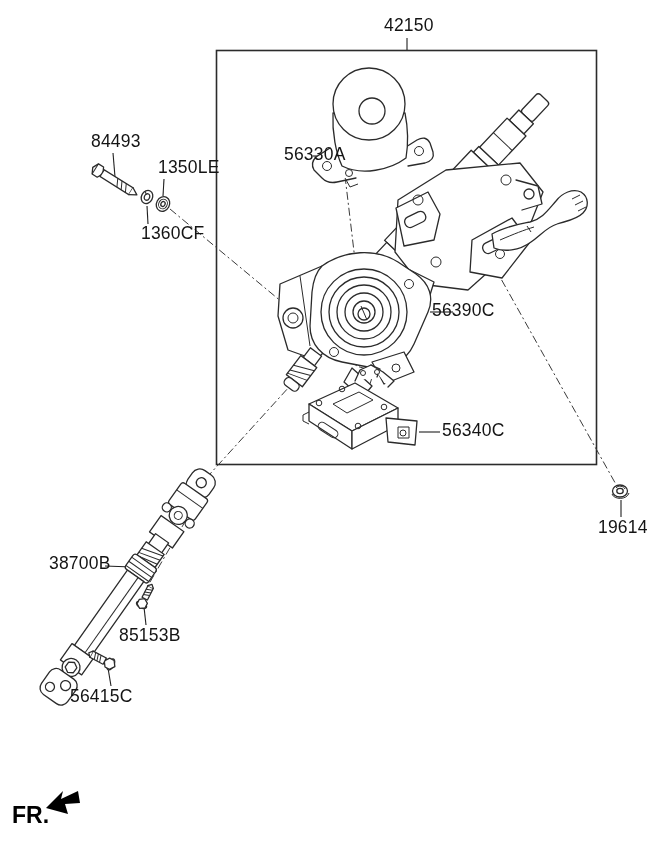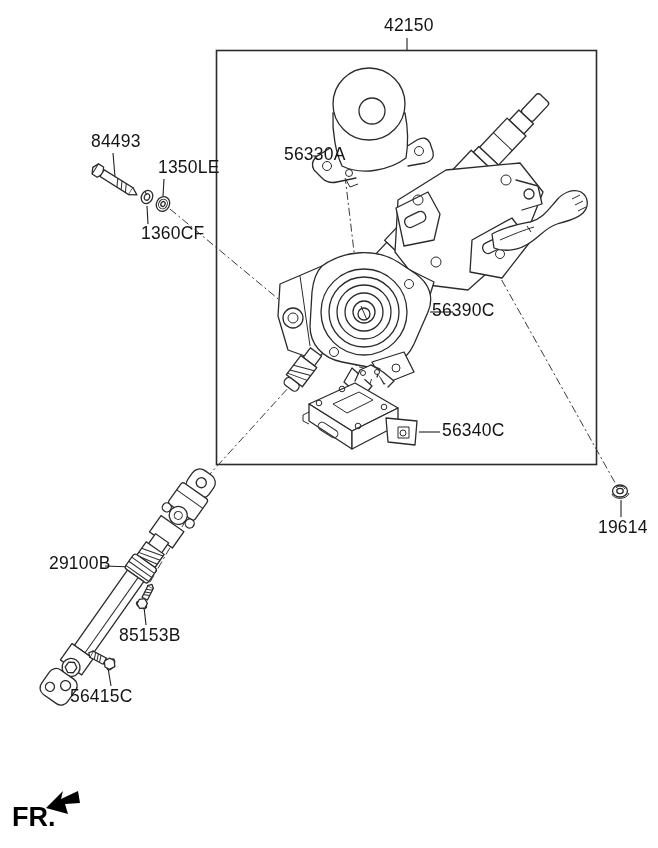--- a/index.html
+++ b/index.html
@@ -6,21 +6,21 @@
   .stage{
     position:relative;width:658px;height:848px;background:#ffffff;
     font-family:"Liberation Sans", sans-serif;overflow:hidden;margin:0 auto;
   }
   .stage svg{position:absolute;left:0;top:0;}
   .callout{
     position:absolute;font-size:17.5px;color:#141414;letter-spacing:.2px;
     white-space:nowrap;line-height:1;cursor:default;
   }
   .fr{
-    position:absolute;font-size:27px;font-weight:700;color:#000;line-height:1;
+    position:absolute;font-size:23px;font-weight:700;color:#000;line-height:1;
   }
   .draw{stroke:#2b2b2b;fill:#ffffff;stroke-width:1.3;stroke-linejoin:round;stroke-linecap:round;}
   .thin{stroke:#2b2b2b;fill:none;stroke-width:1;}
   .leader{stroke:#1f1f1f;fill:none;stroke-width:1.1;}
   .dashdot{stroke:#3a3a3a;fill:none;stroke-width:1;stroke-dasharray:8 3 2 3;}
   .dash{stroke:#3a3a3a;fill:none;stroke-width:1;stroke-dasharray:5 3;}
   .solidblack{fill:#000;stroke:none;}
 </style>
 </head>
 <body>
@@ -222,18 +222,18 @@
   </svg>
 
   <div class="callout" style="left:384px;top:17px;">42150</div>
   <div class="callout" style="left:91px;top:133px;">84493</div>
   <div class="callout" style="left:138px;top:159px;margin-left:20px;">1350LE</div>
   <div class="callout" style="left:121px;top:225px;margin-left:20px;">1360CF</div>
   <div class="callout" style="left:252px;top:146px;margin-left:32px;">56330A</div>
   <div class="callout" style="left:432px;top:302px;">56390C</div>
   <div class="callout" style="left:442px;top:422px;text-align:center;">56340C</div>
   <div class="callout" style="left:598px;top:519px;">19614</div>
-  <div class="callout" style="left:49px;top:555px;">29100B</div>
+  <div class="callout" style="left:49px;top:555px;">38700B</div>
   <div class="callout" style="left:119px;top:627px;">85153B</div>
   <div class="callout" style="left:70px;top:688px;">56415C</div>
 
   <div class="fr" style="left:12px;top:804px;">FR.</div>
 </div>
 
 </body></html>

